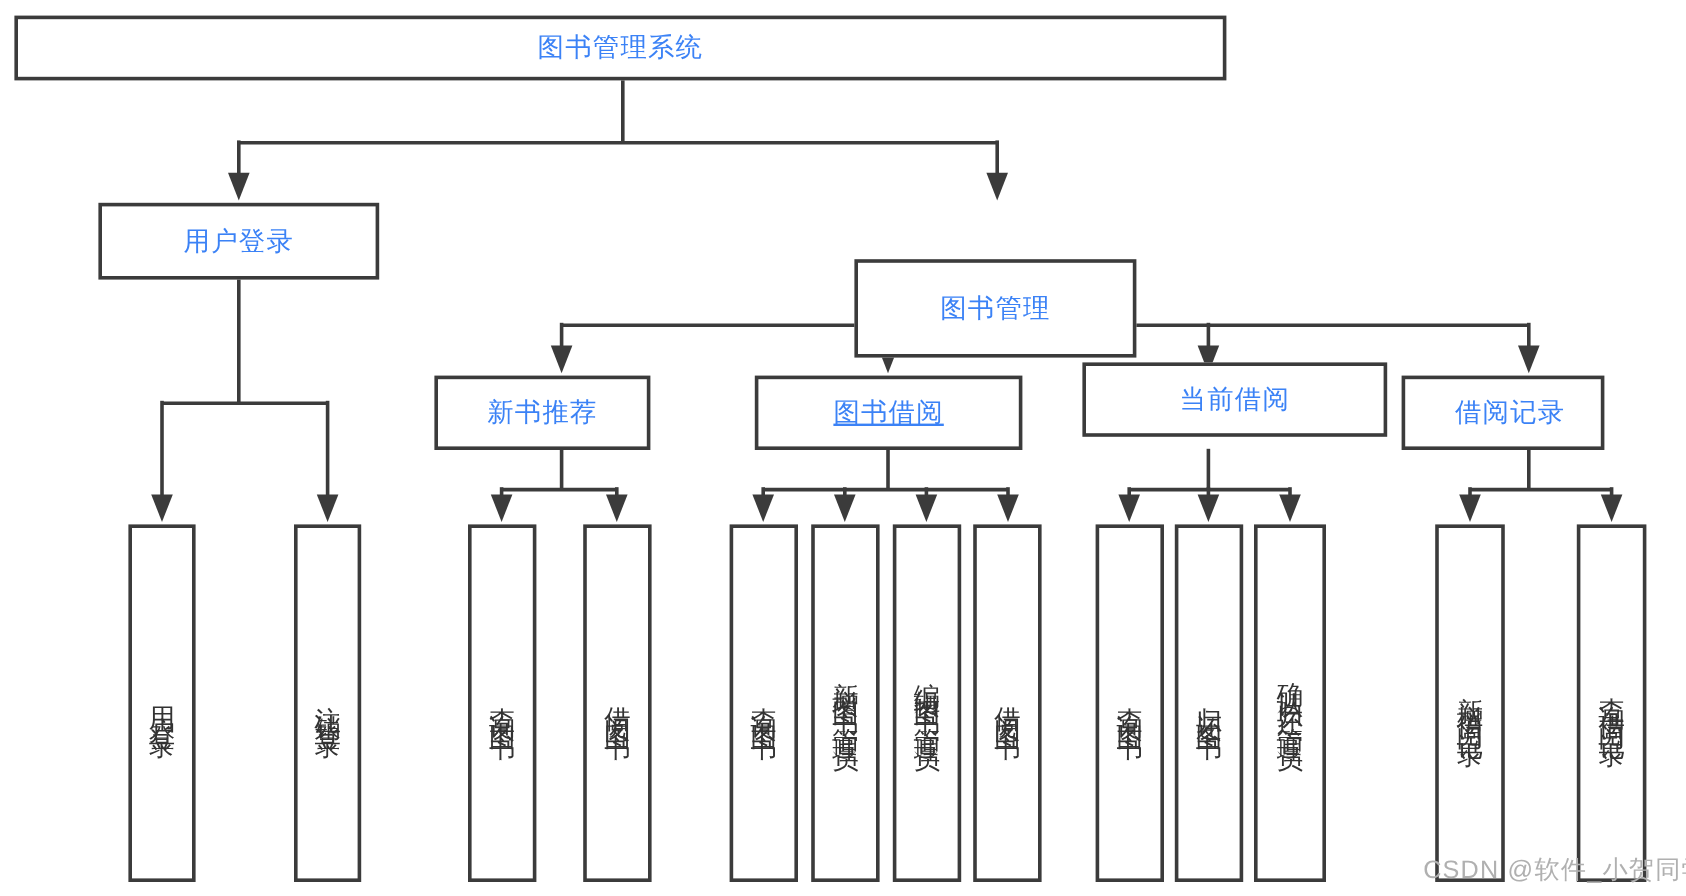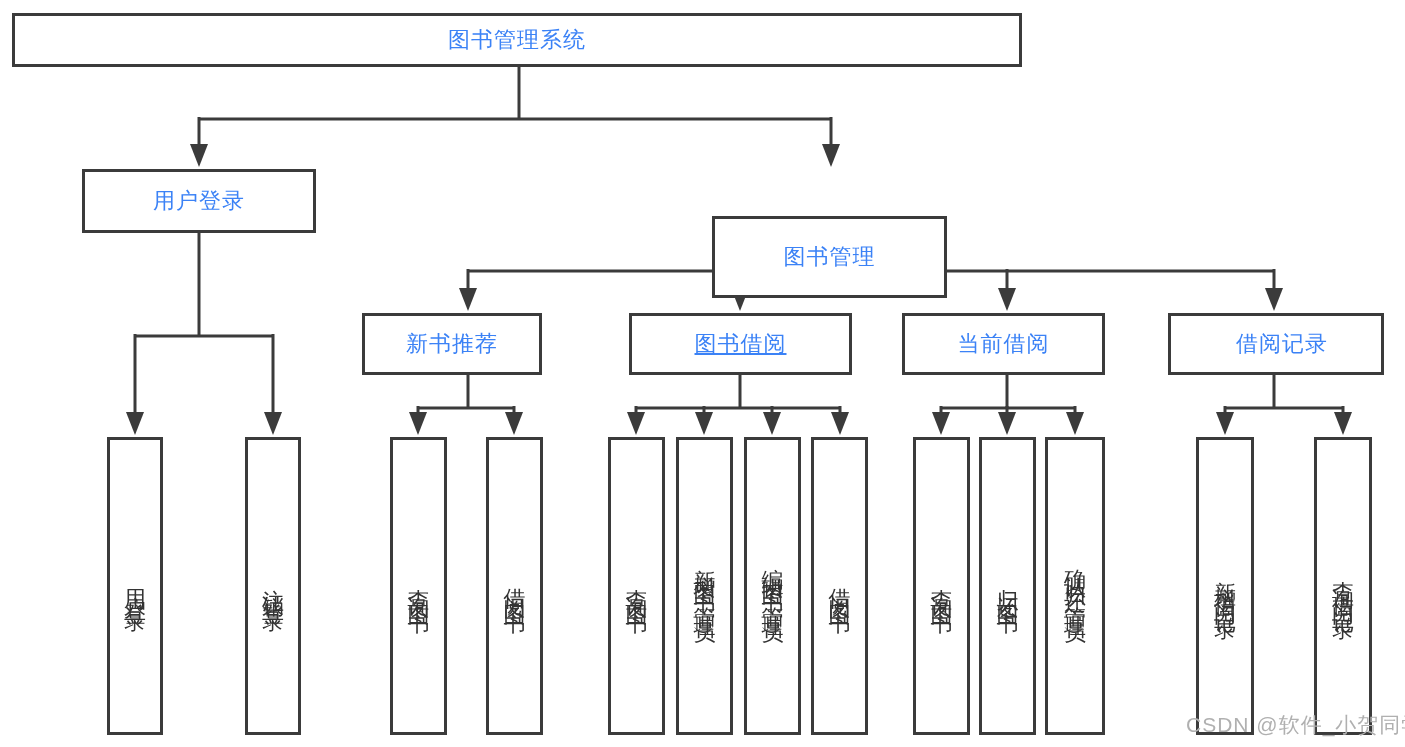--- a/index.html
+++ b/index.html
@@ -163,24 +163,24 @@
   <div class="node" style="left:712px;top:168px;width:235px;height:82px;margin-top:48px;">
     <span>图书管理</span>
   </div>
 
   <div class="node" style="left:362px;top:313px;width:180px;height:62px;">
     <span>新书推荐</span>
   </div>
   <div class="node" style="left:629px;top:313px;width:223px;height:62px;text-decoration:underline;">
     <span>图书借阅</span>
   </div>
-  <div class="node" style="left:902px;top:313px;width:203px;height:62px;">
+  <div class="node" style="left:902px;top:302px;width:254px;height:62px;">
     <span>当前借阅</span>
   </div>
-  <div class="node" style="left:1168px;top:313px;width:216px;height:62px;padding-left:12px;">
+  <div class="node" style="left:1168px;top:313px;width:169px;height:62px;padding-left:12px;">
     <span>借阅记录</span>
   </div>
 
   <div class="vnode" style="left:107px;width:56px;">
     <span class="vtext">用户登录</span>
   </div>
   <div class="vnode" style="left:245px;width:56px;">
     <span class="vtext">注销登录</span>
   </div>
 

